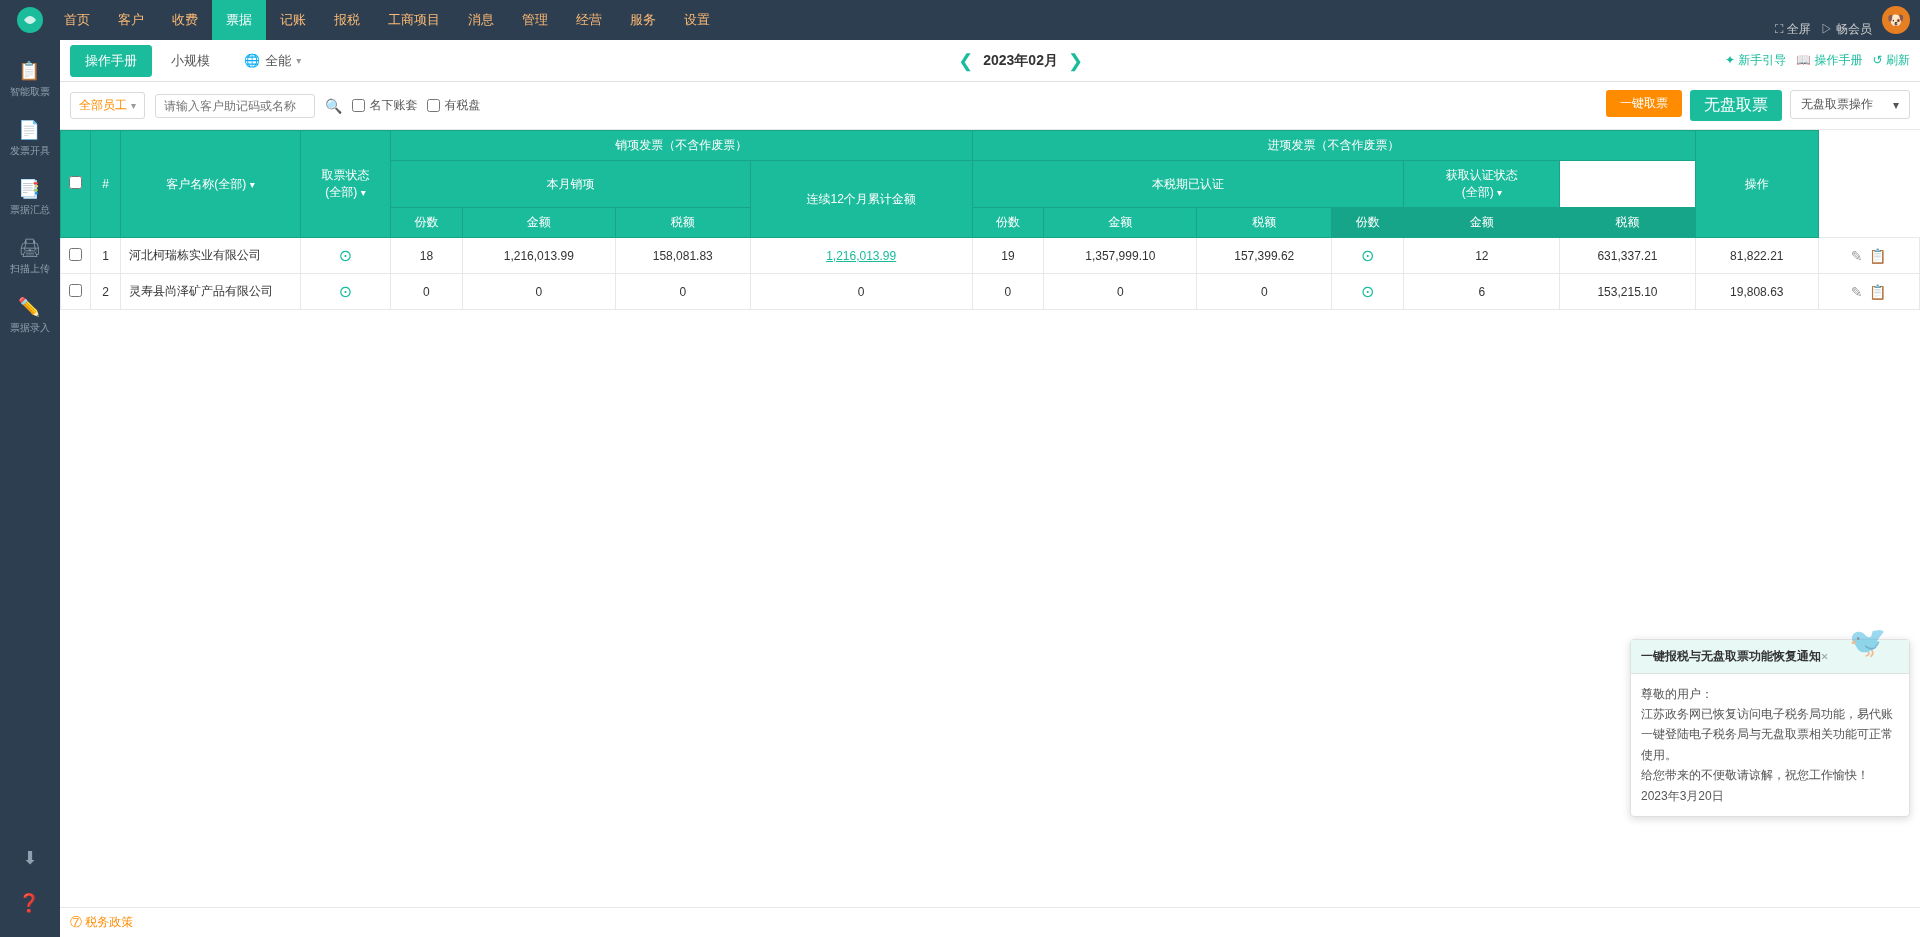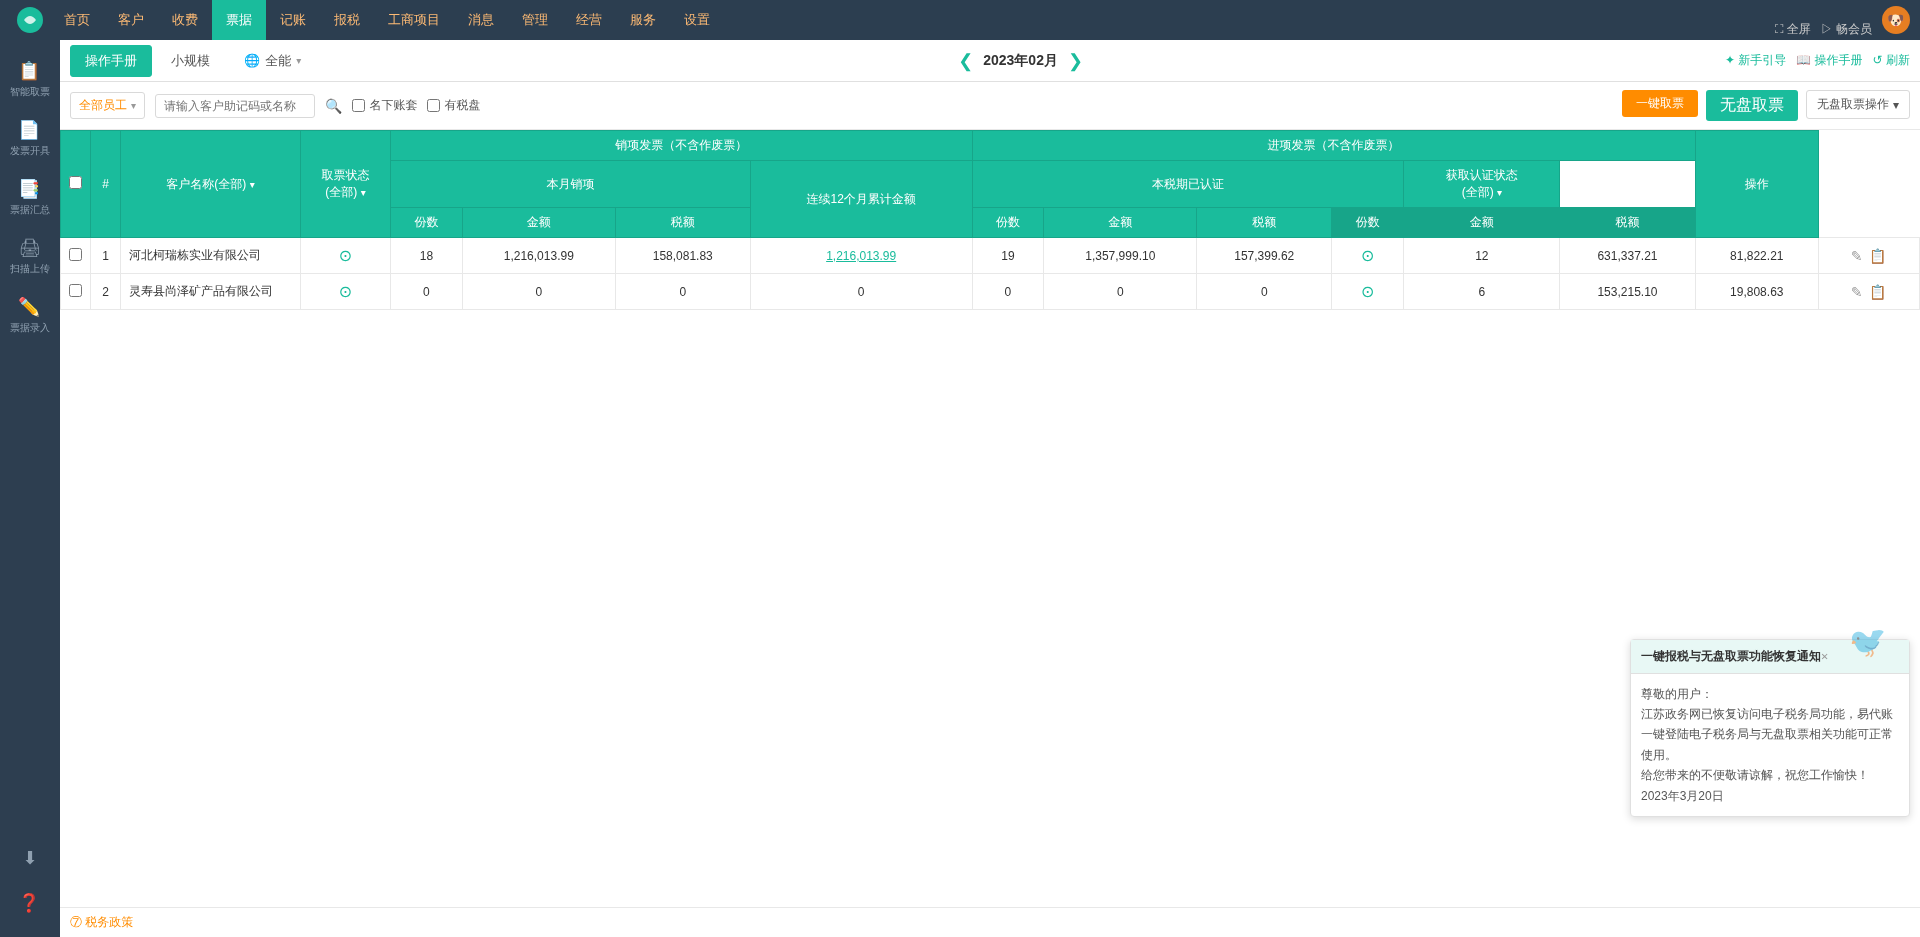--- a/index.html
+++ b/index.html
@@ -40,21 +40,21 @@
     
     .toolbar { background: #fff; padding: 8px 10px; display: flex; align-items: center; gap: 10px; border-bottom: 1px solid #e8e8e8; flex-shrink: 0; }
     .select-box { border: 1px solid #d9d9d9; border-radius: 3px; padding: 4px 8px; font-size: 12px; background: #fff; display: flex; align-items: center; gap: 4px; cursor: pointer; color: #ff8c00; }
     .select-box .arrow { color: #999; font-size: 10px; }
     .search-input { border: 1px solid #d9d9d9; border-radius: 3px; padding: 4px 8px; font-size: 12px; width: 160px; outline: none; }
     .search-btn { background: none; border: none; cursor: pointer; color: #999; font-size: 14px; }
     .checkbox-label { display: flex; align-items: center; gap: 4px; font-size: 12px; color: #555; cursor: pointer; }
     .toolbar-right { margin-left: auto; display: flex; align-items: flex-start; gap: 8px; }
     .btn-primary { background: #ff8c00; color: #fff; border: none; border-radius: 3px; padding: 5px 14px; font-size: 12px; cursor: pointer; }
     .btn-teal { background: #1abc9c; color: #fff; border: none; border-radius: 3px; padding: 5px 14px; font-size: 16px; cursor: pointer; }
-    .btn-outline { background: #fff; color: #555; border: 1px solid #d9d9d9; border-radius: 3px; padding: 5px 10px; font-size: 12px; cursor: pointer; display: flex; align-items: center; gap: 4px; }
+    .btn-outline { background: #fff; color: #555; border: 1px solid #d9d9d9; border-radius: 3px; padding: 5px 10px; font-size: 12px; cursor: pointer; display: flex; align-items: center; gap: 20px; }
 
     
     .table-container { flex: 1; overflow: auto; background: #fff; margin: 0; }
     table { width: 100%; border-collapse: collapse; font-size: 12px; }
     thead tr th { background: #1abc9c; color: #fff; padding: 6px 8px; text-align: center; border: 1px solid #17a589; white-space: nowrap; font-weight: normal; }
     tbody tr { border-bottom: 1px solid #e8e8e8; }
     tbody td { padding: 8px 8px; text-align: center; border: 1px solid #e8e8e8; color: #333; }
     .check-col { width: 30px; }
     .num-col { width: 30px; }
     .company-col { text-align: left; }

